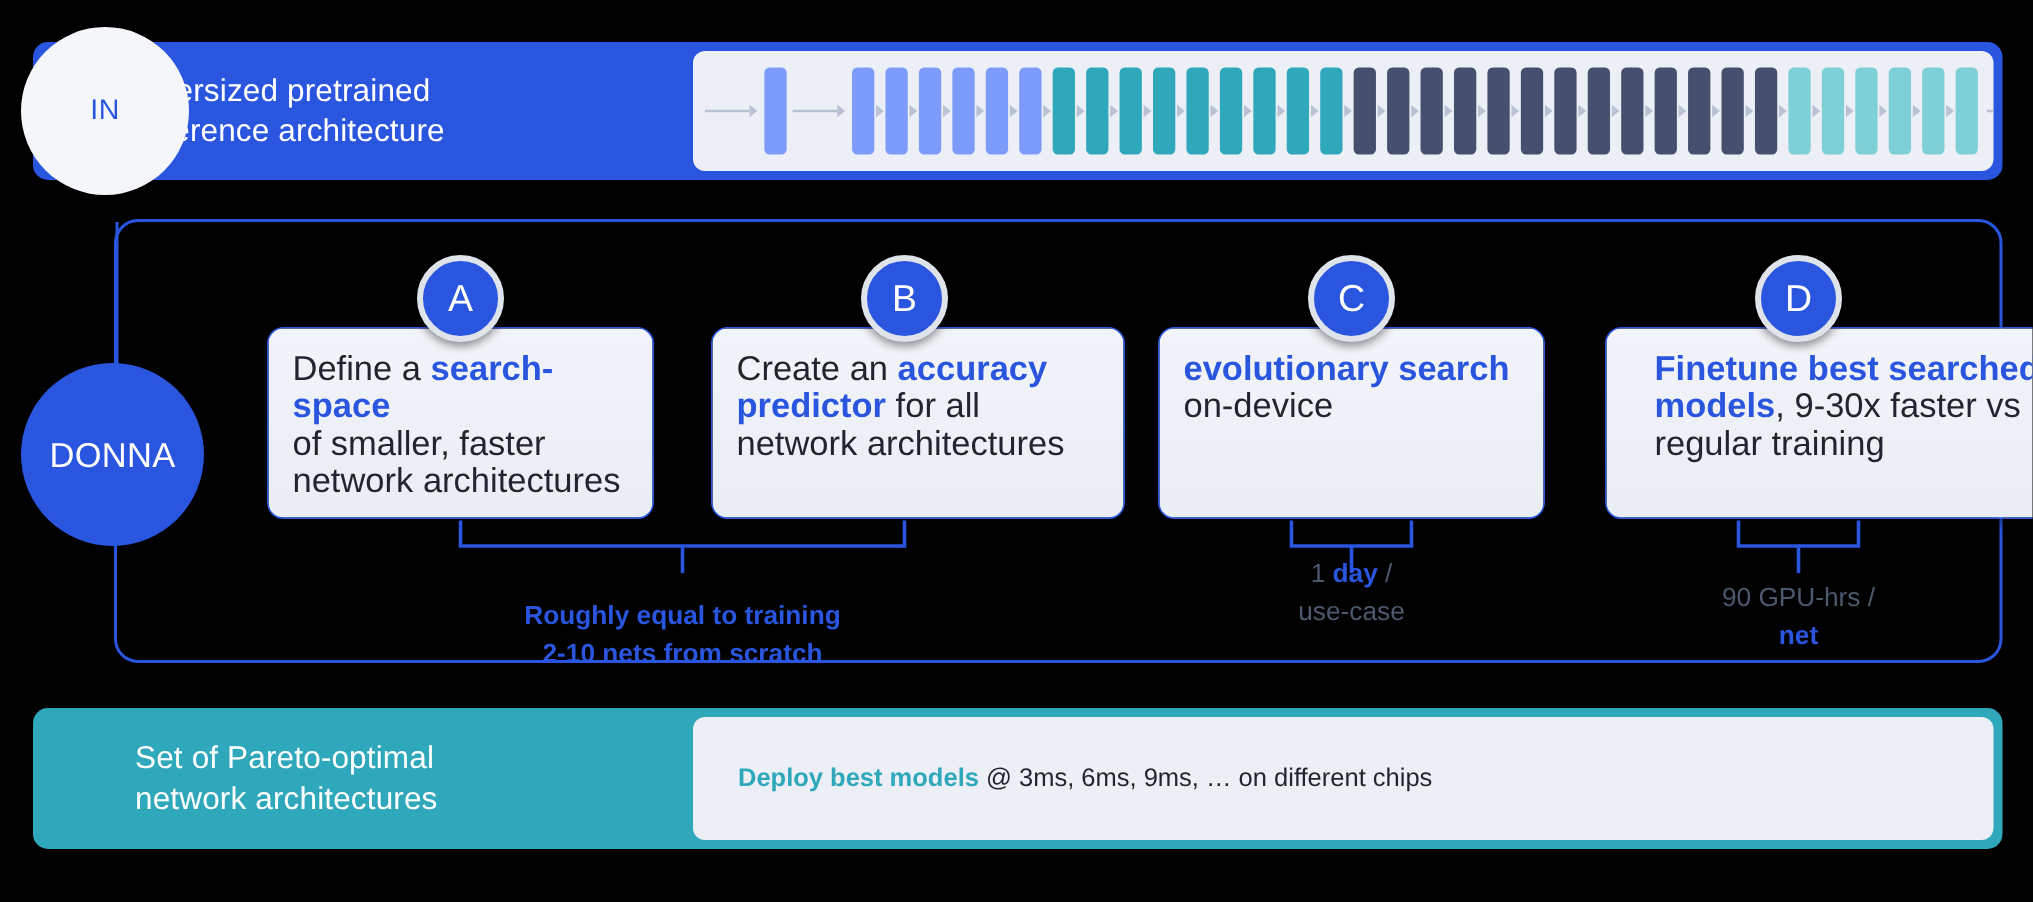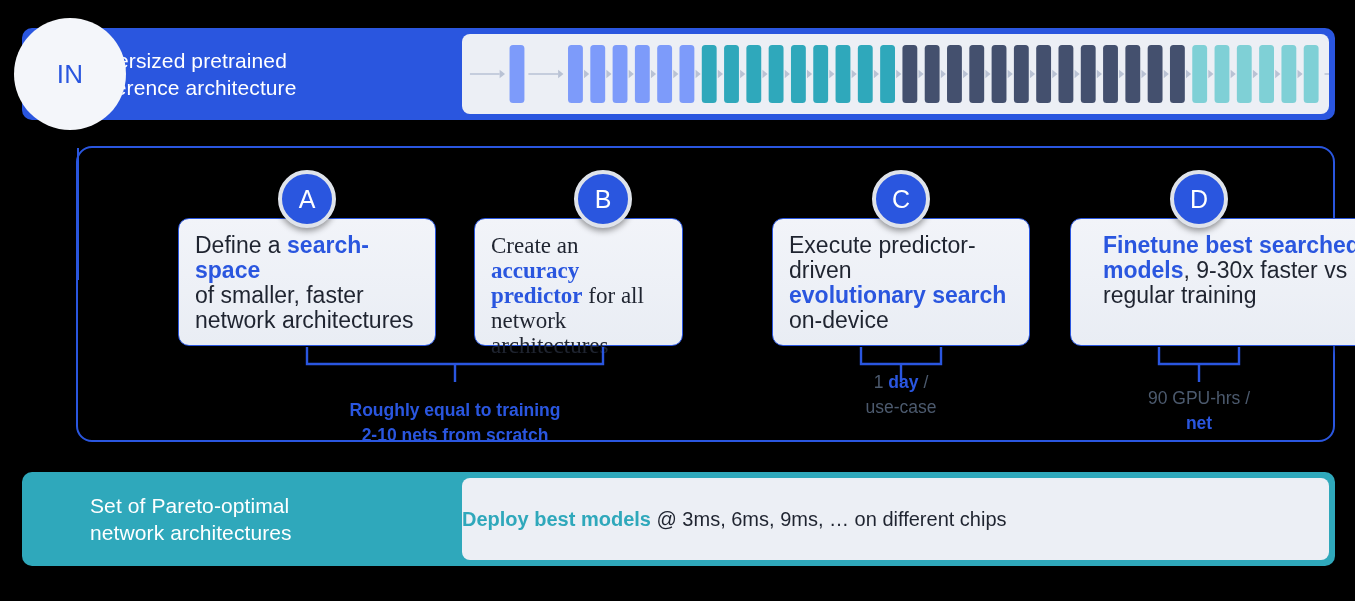--- a/index.html
+++ b/index.html
@@ -35,21 +35,21 @@
     border-radius: 8px;
     margin: 6px 6px 6px 0;
     position: relative;
   }
 
   
   .badge-circle {
     position: absolute;
     border-radius: 50%;
     display: flex; align-items: center; justify-content: center;
-    font-size: 26px;
+    font-size: 19px;
     letter-spacing: .3px;
     z-index: 6;
   }
   .badge-in  { background: #f4f6fa; color: #2a56df; }
   .badge-out { background: #f4f6fa; color: #2fa8bb; }
   .badge-donna {
     background: #2a56df; color: #ffffff;
     font-size: 23px; letter-spacing: .2px;
   }
 
@@ -94,21 +94,21 @@
     font-size: 17.5px;
     line-height: 25px;
     font-weight: 700;
     color: #2a56df;
     white-space: pre-line;
   }
   .caption.muted { color: #4c5a6e; font-weight: 400; }
   .caption.muted b { color: #2a56df; font-weight: 700; }
 
   .deploy-text {
-    font-size: 20px; color: #1f2430; 
+    font-size: 17px; color: #1f2430; padding-left: 30px;
     white-space: pre;
   }
   .deploy-text b { color: #2fa8bb; font-weight: 700; }
 </style>
 </head>
 <body>
 
 <div id="stage">
 
   <div class="row-band" id="in-row" style="left:22px; top:28px; width:1313px; height:92px; background:#2a56df;">
@@ -196,32 +196,34 @@
   </div>
   <div class="badge-circle badge-in" style="left:14px; top:18px; width:112px; height:112px;">
     <span>IN</span>
   </div>
 
   <div id="donna-box" style="left:76px; top:146px; width:1259px; height:296px;"></div>
 
   <svg style="position:absolute; left:60px; top:140px; width:40px; height:160px;">
     <path d="M18,8 L18,140" stroke="#2a56df" stroke-width="2" fill="none"></path>
   </svg>
+  <div class="badge-circle badge-donna" style="left:14px; top:242px; width:122px; height:122px;">
+    <span>DONNA</span>
+  </div>
 
   <div id="steps-layer">
       <div class="step-card" style="left: 178px; top: 218px; width: 258px; height: 128px; white-space: pre-line;"><span>Define a </span><b>search-space</b><span>
 of smaller, faster
 network architectures</span></div>
       <div class="step-letter" style="left: 278px; top: 170px;">A</div>
-      <div class="step-card" style="left: 474px; top: 218px; width: 209px; height: 128px; white-space: pre-line; font-family: Liberation Serif, serif;"><span>Create an </span><b>accuracy
+      <div class="step-card" style="left: 474px; top: 218px; width: 276px; height: 128px; white-space: pre-line;"><span>Create an </span><b>accuracy
 predictor</b><span> for all
 network architectures</span></div>
       <div class="step-letter" style="left: 574px; top: 170px;">B</div>
-      <div class="step-card" style="left: 772px; top: 218px; width: 258px; height: 128px; white-space: pre-line;"><span>Execute predictor-driven
-</span><b>evolutionary search</b><span>
+      <div class="step-card" style="left: 772px; top: 218px; width: 258px; height: 128px; white-space: pre-line;"><b>evolutionary search</b><span>
 on-device</span></div>
       <div class="step-letter" style="left: 872px; top: 170px;">C</div>
       <div class="step-card" style="left: 1070px; top: 218px; width: 311px; height: 128px; white-space: pre-line; padding-left: 32px;"><b>Finetune best searched
 models</b><span>, 9-30x faster vs
 regular training</span></div>
       <div class="step-letter" style="left: 1170px; top: 170px;">D</div>
     </div>
 
   <div id="caption-layer">
       <svg style="position:absolute; left:297px; top:346px; width:316px; height:40px;">

